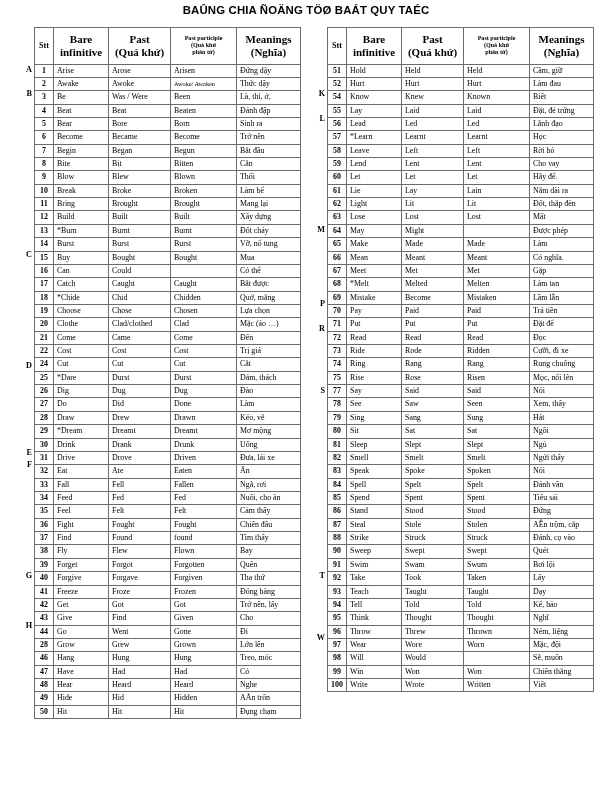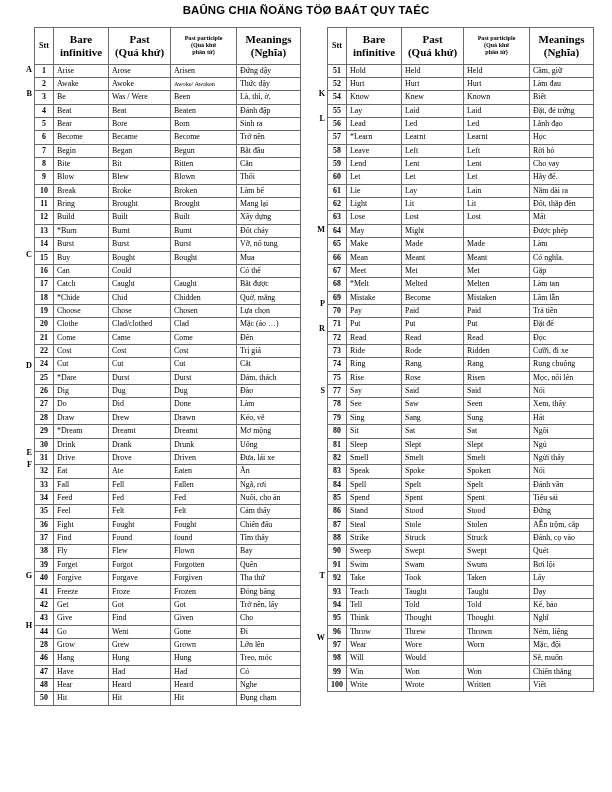--- a/index.html
+++ b/index.html
@@ -526,20 +526,27 @@
               <td class="c-mean">Có</td>
             </tr>
             <tr>
               <td class="c-stt">48</td>
               <td class="c-bare">Hear</td>
               <td class="c-past">Heard</td>
               <td class="c-pp">Heard</td>
               <td class="c-mean">Nghe</td>
             </tr>
             <tr>
+              <td class="c-stt">49</td>
+              <td class="c-bare">Hide</td>
+              <td class="c-past">Hid</td>
+              <td class="c-pp">Hidden</td>
+              <td class="c-mean">AÅn trốn</td>
+            </tr>
+            <tr>
               <td class="c-stt">50</td>
               <td class="c-bare">Hit</td>
               <td class="c-past">Hit</td>
               <td class="c-pp">Hit</td>
               <td class="c-mean">Đụng chạm</td>
             </tr>
           </tbody>
       </table>
     </div>
 

